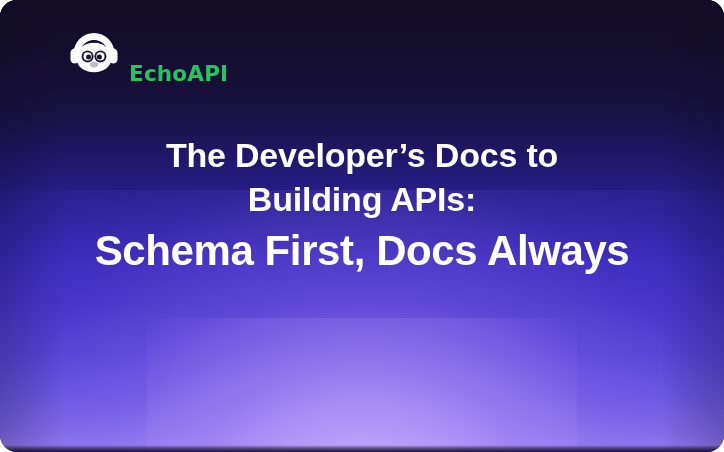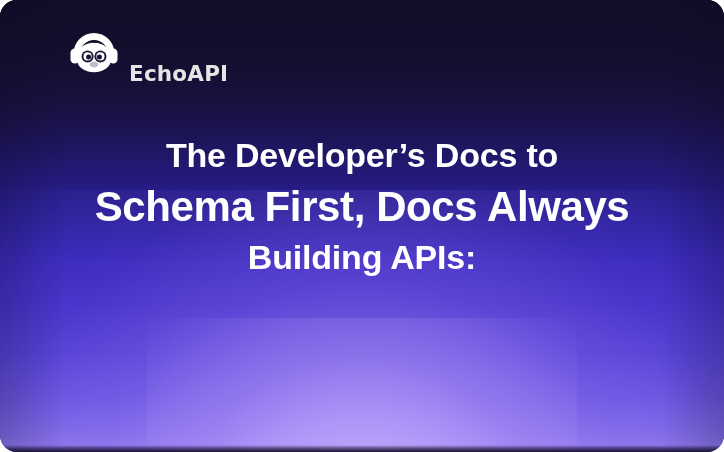--- a/index.html
+++ b/index.html
@@ -136,21 +136,21 @@
   .logo-mark {
     width: 52px;
     height: 52px;
     display: block;
     flex: 0 0 auto;
   }
   .logo-word {
     font-size: 21.5px;
     font-weight: 700;
     letter-spacing: 0.2px;
-    color: #e5e5e5;
+    color: #22c55e;
     line-height: 1;
     white-space: nowrap;
     font-family: "DejaVu Sans", sans-serif;
     margin-top: 40px;
   }
 
   
   .headline {
     position: absolute;
     left: 0;
@@ -217,17 +217,17 @@
       <circle cx="20.6" cy="28.9" r="2.5" fill="#1a1234"></circle>
       <circle cx="31.4" cy="28.9" r="2.5" fill="#1a1234"></circle>
 
       <path d="M26 33.6 c2.6 0 4.2 1.3 4.2 3.0 c0 1.8 -1.9 3.0 -4.2 3.0 c-2.3 0 -4.2 -1.2 -4.2 -3.0 c0 -1.7 1.6 -3.0 4.2 -3.0 Z" fill="#1a1234" opacity="0.28"></path>
     </svg>
     <div class="logo-word">EchoAPI</div>
   </div>
 
   <div class="headline">
     <div class="headline-line line-1">The Developer’s Docs to</div>
+    <div class="headline-line line-2">Building APIs:</div>
     <div class="headline-line line-3">Schema First, Docs Always</div>
-    <div class="headline-line line-2">Building APIs:</div>
   </div>
 
 </div>
 
 </body></html>

